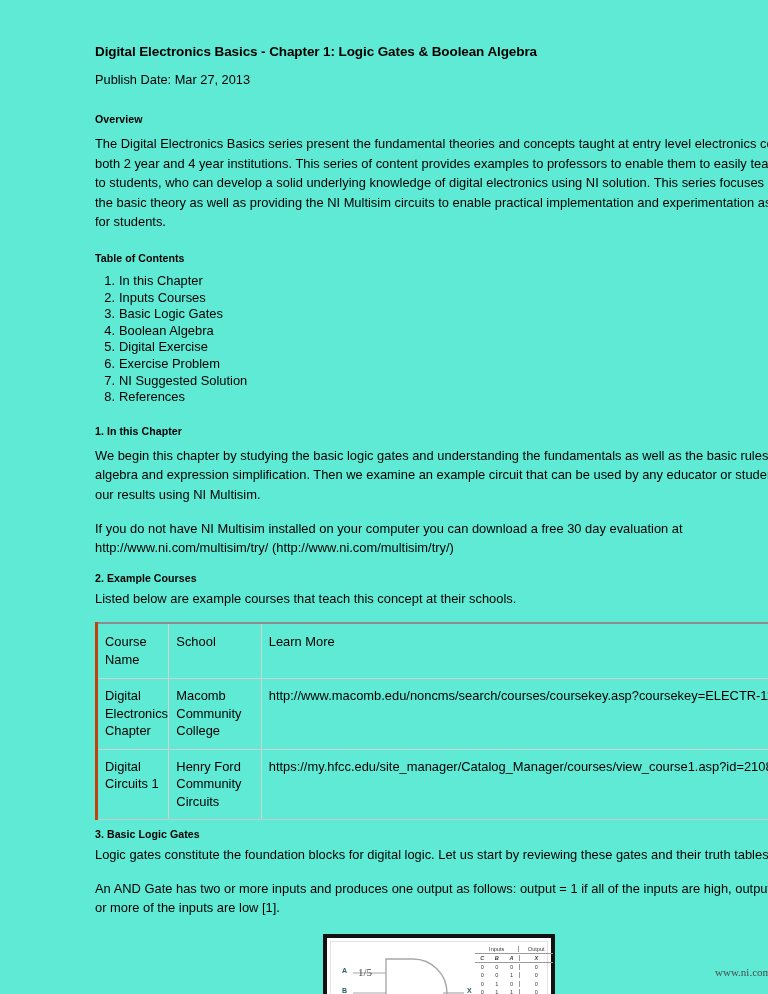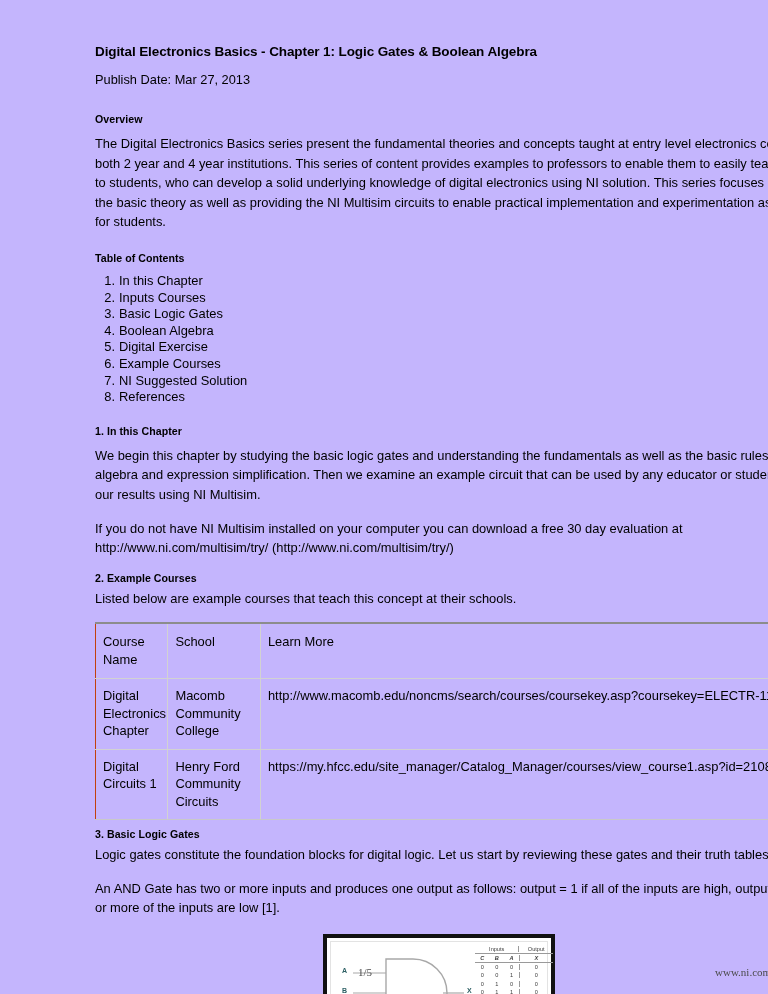--- a/index.html
+++ b/index.html
@@ -12,21 +12,21 @@
     height: 994px;
     overflow: hidden;
     font-family: "Liberation Sans", sans-serif;
     color: #000000;
   }
   .page {
     position: relative;
     width: 768px;
     height: 994px;
     overflow: hidden;
-    background: #c4b5fd;
+    background: #5eead4;
   }
   
   .content {
     position: absolute;
     left: 95px;
     top: 44px;
     width: 900px;
   }
   .doc-title {
     font-size: 13.5px;
@@ -89,21 +89,21 @@
   .courses-table td {
     border: 1px solid #d2d2d2;
     border-top: none;
     padding: 8px 7px 9px 7px;
     vertical-align: top;
     line-height: 17.5px;
   }
   .courses-table tr:last-child td {
     border-bottom: 1px solid #c9c9c9;
   }
-  .courses-table td:first-child { border-left: 1px solid #c2410c; margin-top: 32px; }
+  .courses-table td:first-child { border-left: 3px solid #c2410c; margin-top: 32px; }
   .col-course { width: 72px; }
   .col-school { width: 92px; }
   .col-learn  { width: 690px; }
   .cell-nowrap { white-space: nowrap; overflow: hidden; }
   .head-row td { padding-top: 9px; padding-bottom: 10px; }
 
   
   .figure-wrap {
     margin: 16px 0 22px 0;
     width: 650px;
@@ -241,21 +241,21 @@
         <li>
           <span class="num">3.</span><span>Basic Logic Gates</span>
         </li>
         <li>
           <span class="num">4.</span><span>Boolean Algebra</span>
         </li>
         <li>
           <span class="num">5.</span><span>Digital Exercise</span>
         </li>
         <li>
-          <span class="num">6.</span><span>Example Courses</span>
+          <span class="num">6.</span><span>Exercise Problem</span>
         </li>
         <li>
           <span class="num">7.</span><span>NI Suggested Solution</span>
         </li>
         <li>
           <span class="num">8.</span><span>References</span>
         </li>
       </ul>
     </div>
 

